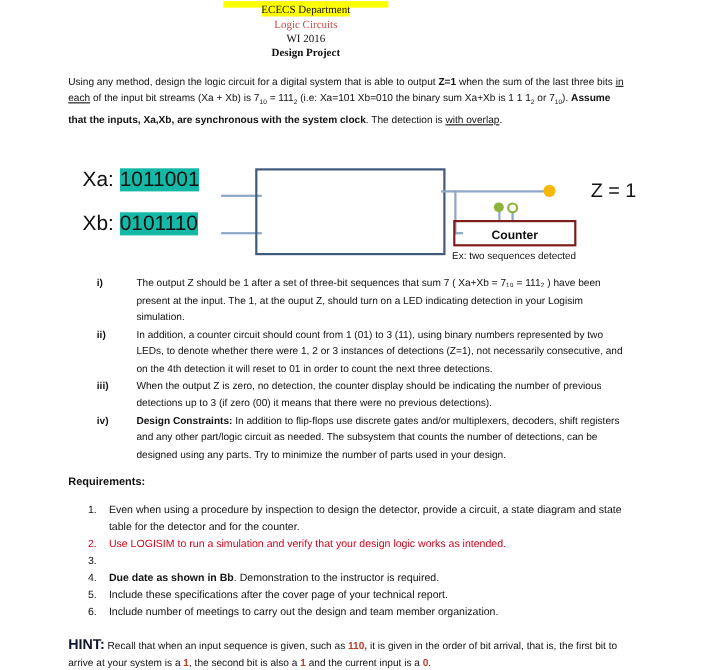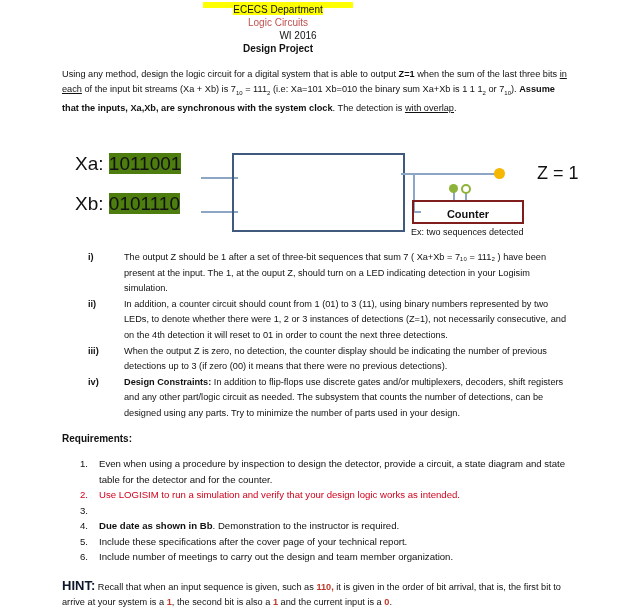--- a/index.html
+++ b/index.html
@@ -1,29 +1,29 @@
 <!DOCTYPE html>
 <html><head>
 <meta charset="utf-8">
 <style>
   html, body { margin:0; padding:0; background:#fff; }
   body { width:640px; height:609px; position:relative; overflow:hidden;
          font-family:"Liberation Sans", sans-serif; color:#111; }
   .abs { position:absolute; }
   .hl { background:#ffff00; }
-  .center { text-align:center; left:0; width:556px; }
+  .center { text-align:center; left:0; width:556px;font-family:Liberation Serif, serif; }
   .hdr-top { top:-6px; height:8px; }
   .hdr-dept { top:4px; font-size:10px; }
   .hdr-logic { top:17px; font-size:10px; color:#c0504d;text-align:center; }
-  .hdr-wi { top:30px; font-size:10px;margin-left:20px; }
+  .hdr-wi { top:30px; font-size:10px; }
   .hdr-dp { top:43px; font-size:10px; font-weight:bold; }
   .intro { left:62px; top:67px; width:510px; font-size:9.2px; line-height:15px; }
   .u { text-decoration:underline; }
   .xlabel { font-size:19px; left:75px; }
-  .xval { background:#4d7c0f; }
+  .xval { background:#14b8a6; }
   .box { border:2px solid #3f5a7c; }
   .wire { background:#8ea6c6; }
   .z-label { font-size:18px; left:537px; top:163px; }
   .counter-box { left:412px; top:200px; width:108px; height:20px; border:2px solid #7f1d1d; }
   .counter-label { width:100%; text-align:center; font-weight:bold; font-size:11px; line-height:24px; }
   .ex { left:411px; top:227px; font-size:9px; }
   .items { left:88px; top:250px; width:480px; font-size:9.2px; line-height:15.6px; }
   .item { display:flex; }
   .num { width:36px; flex:none; font-weight:bold; }
   .req-title { left:62px; top:433px; font-size:10px; font-weight:bold; }

